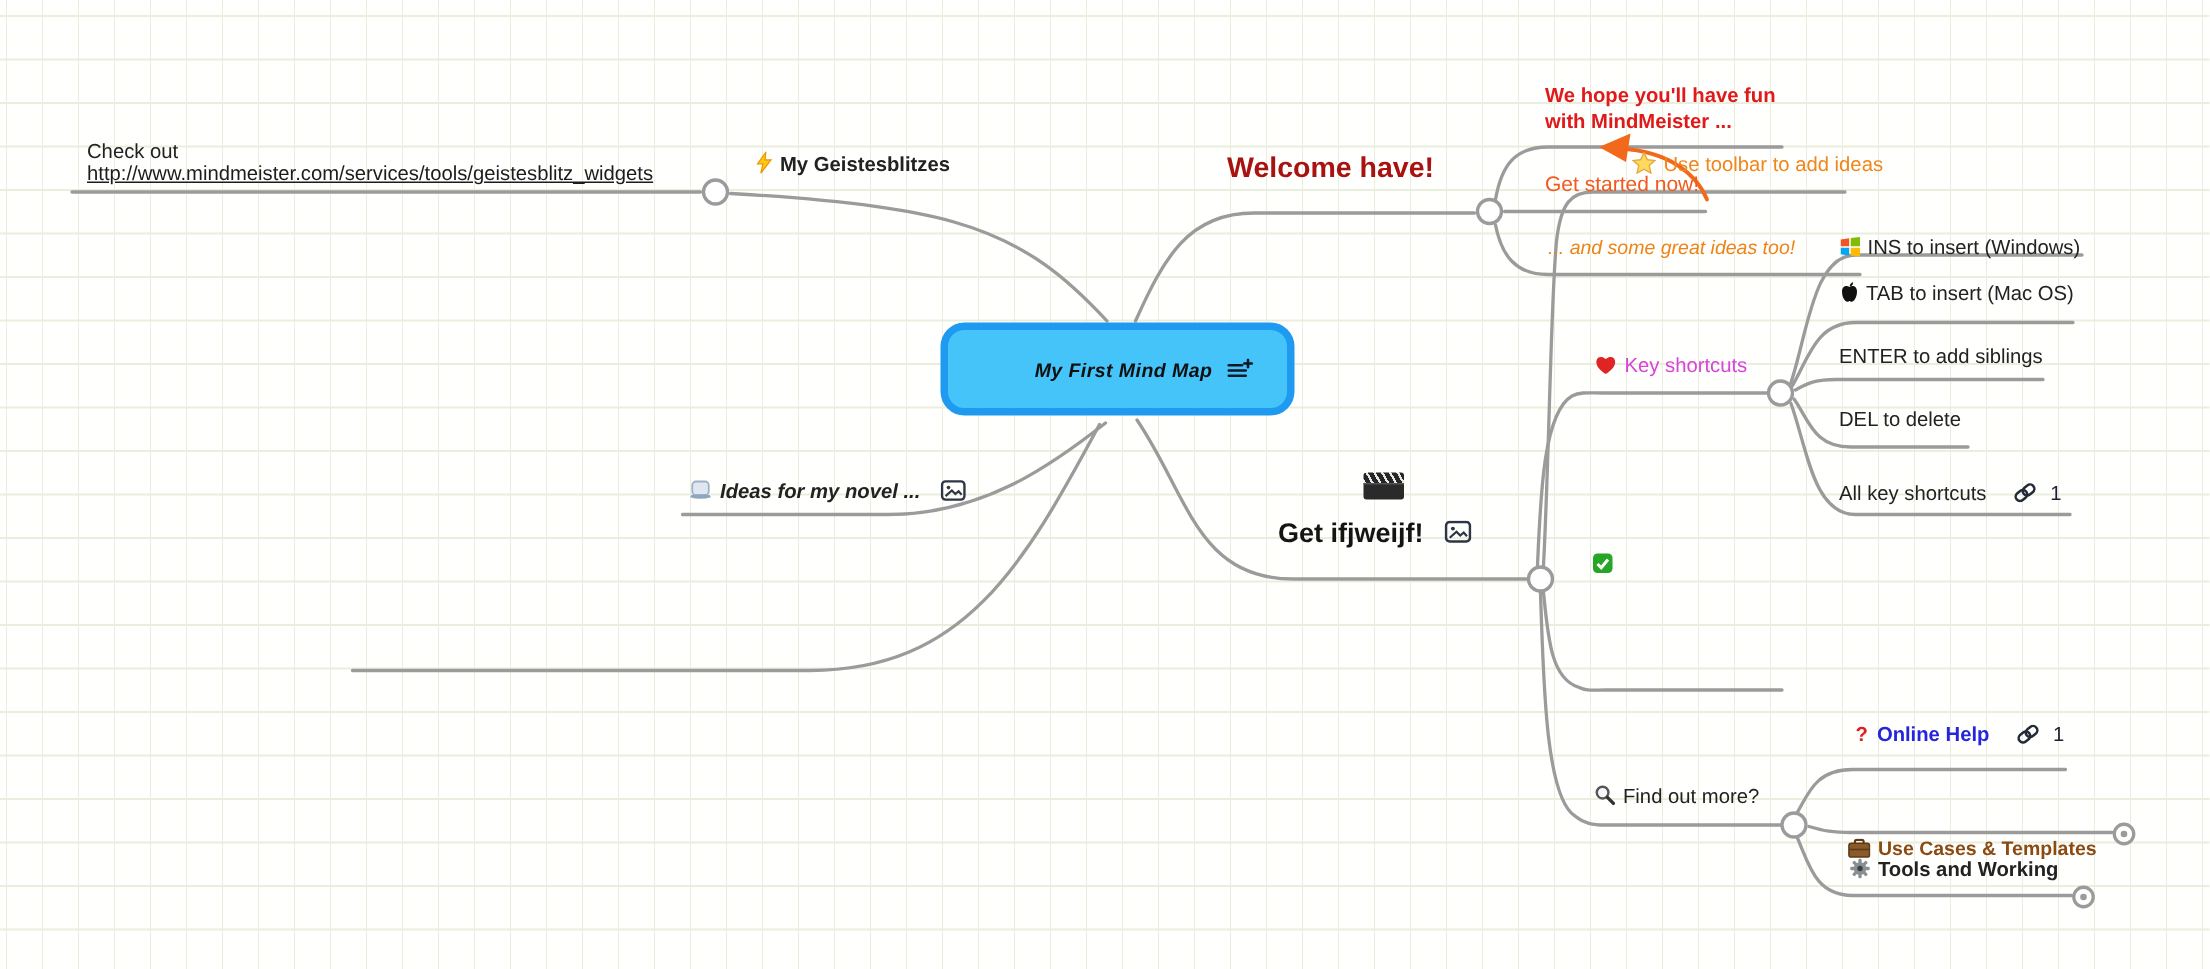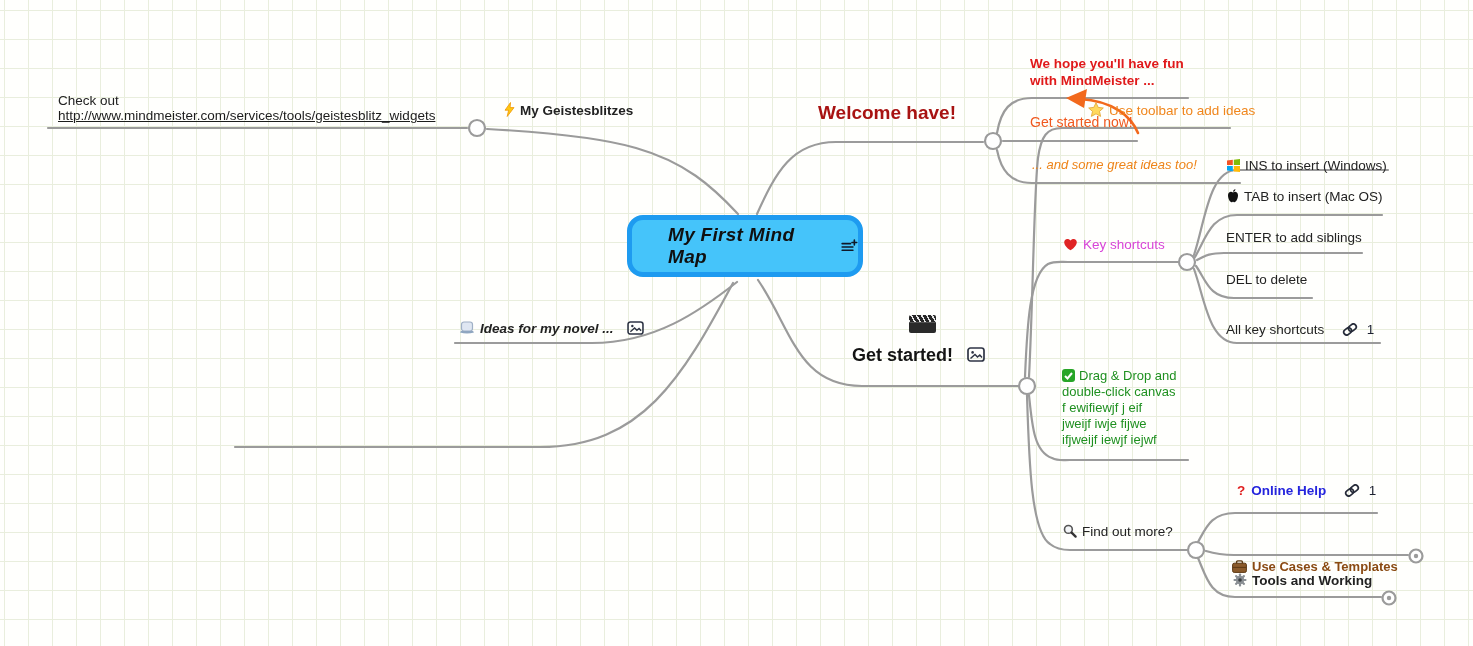--- a/index.html
+++ b/index.html
@@ -15,21 +15,21 @@
   }
   #edges{position:absolute;left:0;top:0;z-index:0;}
   .node{position:absolute;z-index:2;white-space:nowrap;}
   .pre{white-space:pre-line;}
   .ic{display:inline-block;vertical-align:-2px;margin-right:5px;}
   .central{
     position:absolute;left:627px;top:215px;width:226px;height:52px;z-index:3;
     background:#45c4fa;border:5px solid #1e9bf0;border-radius:16px;
     display:flex;align-items:center;justify-content:center;gap:10px;
   }
-  .central .title{font-size:19px;font-weight:bold;font-style:italic;color:#101010;letter-spacing:.3px;margin-left:36px;}
+  .central .title{font-size:13px;font-weight:bold;font-style:italic;color:#101010;letter-spacing:.3px;margin-left:36px;}
   .h-red{font-size:19px;font-weight:bold;color:#a81312;}
   .h-black{font-size:18px;font-weight:bold;color:#141414;}
   .t13{font-size:13.5px;color:#222;}
   .bold{font-weight:bold;margin-top:48px;}
   .we-hope{font-size:13.5px;font-weight:bold;color:#e01a1a;line-height:16.5px;}
   .gsn{font-size:14px;color:#f0591f;}
   .toolbar{font-size:13.5px;color:#f0861c;}
   .ideas-too{font-size:13px;font-style:italic;color:#ee8418;}
   .keysc{font-size:13.5px;color:#d844d8;}
   .green{font-size:13px;color:#1f9020;line-height:16px;white-space:pre-line;}
@@ -165,35 +165,31 @@
         <rect x="6.9" y="3.6" width="8.2" height="5.8" rx="2.9"></rect>
       </g>
     </svg><span class="linkcount">1</span>
   </div>
 
   <div class="film">
       <div class="top"></div>
       <div class="bottom"></div>
     </div>
   <div class="node" style="left:852px;top:345px;">
-    <span class="h-black">Get started!</span>
+    <span class="h-black">Get ifjweijf!</span>
     <svg class="ic" style="margin-left:10px;vertical-align:-1px;" width="18" height="15" viewBox="0 0 18 15">
       <rect x="1" y="1" width="16" height="13" rx="2.5" fill="none" stroke="#2f3545" stroke-width="1.7"></rect>
       <circle cx="5.6" cy="5.4" r="1.3" fill="#2f3545"></circle>
       <path d="M3.5,11.5 L8,7.5 L10.5,10 L12.8,8 L15,10.5" fill="none" stroke="#2f3545" stroke-width="1.5"></path>
     </svg>
   </div>
 
   <div class="node green" style="left:1062px;top:368px;width:140px;"><span class="checkbox"><svg width="13" height="13" viewBox="0 0 13 13">
           <polyline points="3,7 5.5,9.5 10,4" fill="none" stroke="#fff" stroke-width="2"></polyline>
-        </svg></span><span>Drag &amp; Drop and
-double-click canvas
-f ewifiewjf j eif
-jweijf iwje fijwe
-ifjweijf iewjf iejwf</span></div>
+        </svg></span></div>
 
   <div class="node" style="left:1063px;top:522px;">
     <svg class="ic" width="14" height="14" viewBox="0 0 14 14">
       <circle cx="5.4" cy="5.4" r="3.9" fill="#f4f6f8" stroke="#555" stroke-width="1.6"></circle>
       <line x1="8.6" y1="8.6" x2="12.6" y2="12.6" stroke="#333" stroke-width="2.3" stroke-linecap="round"></line>
     </svg><span class="t13">Find out more?</span>
   </div>
 
   <div class="node" style="left:1237px;top:481px;">
     <span class="qmark">?</span><span class="blue-link">Online Help</span>

